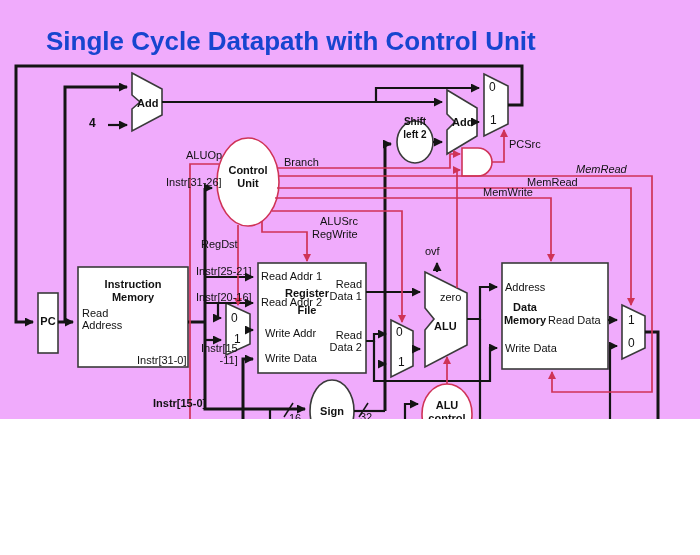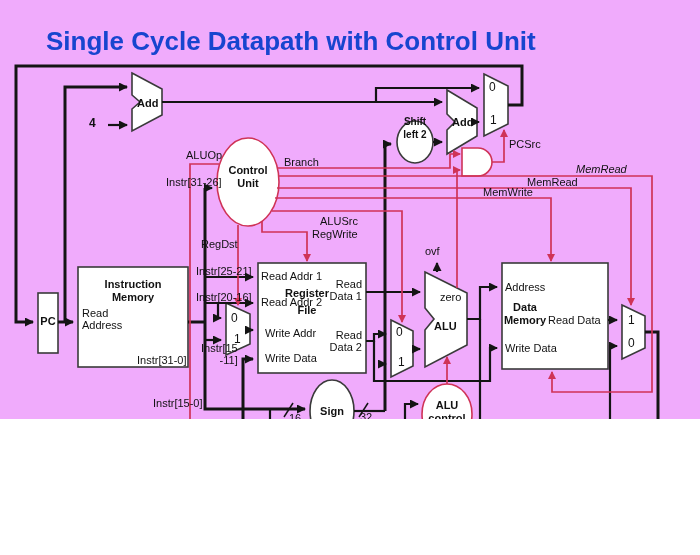--- a/index.html
+++ b/index.html
@@ -151,21 +151,21 @@
   <div class="lbl" style="left:527px;top:176px;">MemRead</div>
   <div class="lbl" style="left:483px;top:186px;">MemWrite</div>
   <div class="lbl" style="left:320px;top:198px;margin-top:17px;">ALUSrc</div>
   <div class="lbl" style="left:312px;top:228px;">RegWrite</div>
   <div class="lbl" style="left:201px;top:238px;">RegDst</div>
   <div class="lbl" style="left:509px;top:138px;">PCSrc</div>
   <div class="lbl" style="left:196px;top:265px;">Instr[25-21]</div>
   <div class="lbl" style="left:196px;top:291px;">Instr[20-16]</div>
   <div class="lbl p" style="left:201px;top:342px;text-indent:0;text-align:right;">Instr[15
 -11]</div>
-  <div class="lbl" style="left:153px;top:397px;">Instr[15-0]</div>
+  <div class="lbl" style="left:153px;top:397px;font-weight:bold;">Instr[15-0]</div>
   <div class="lbl" style="left:350px;top:434px;">Instr[5-0]</div>
   <div class="lbl" style="left:440px;top:291px;">zero</div>
   <div class="lbl" style="left:425px;top:245px;">ovf</div>
 
   <div class="lbl b" style="left:89px;top:117px;font-size:12px;">4</div>
   <div class="lbl" style="left:289px;top:412px;">16</div>
   <div class="lbl" style="left:360px;top:411px;">32</div>
 
   <div class="lbl mx" style="left:231px;top:312px;">0</div>
   <div class="lbl mx" style="left:234px;top:333px;">1</div>

